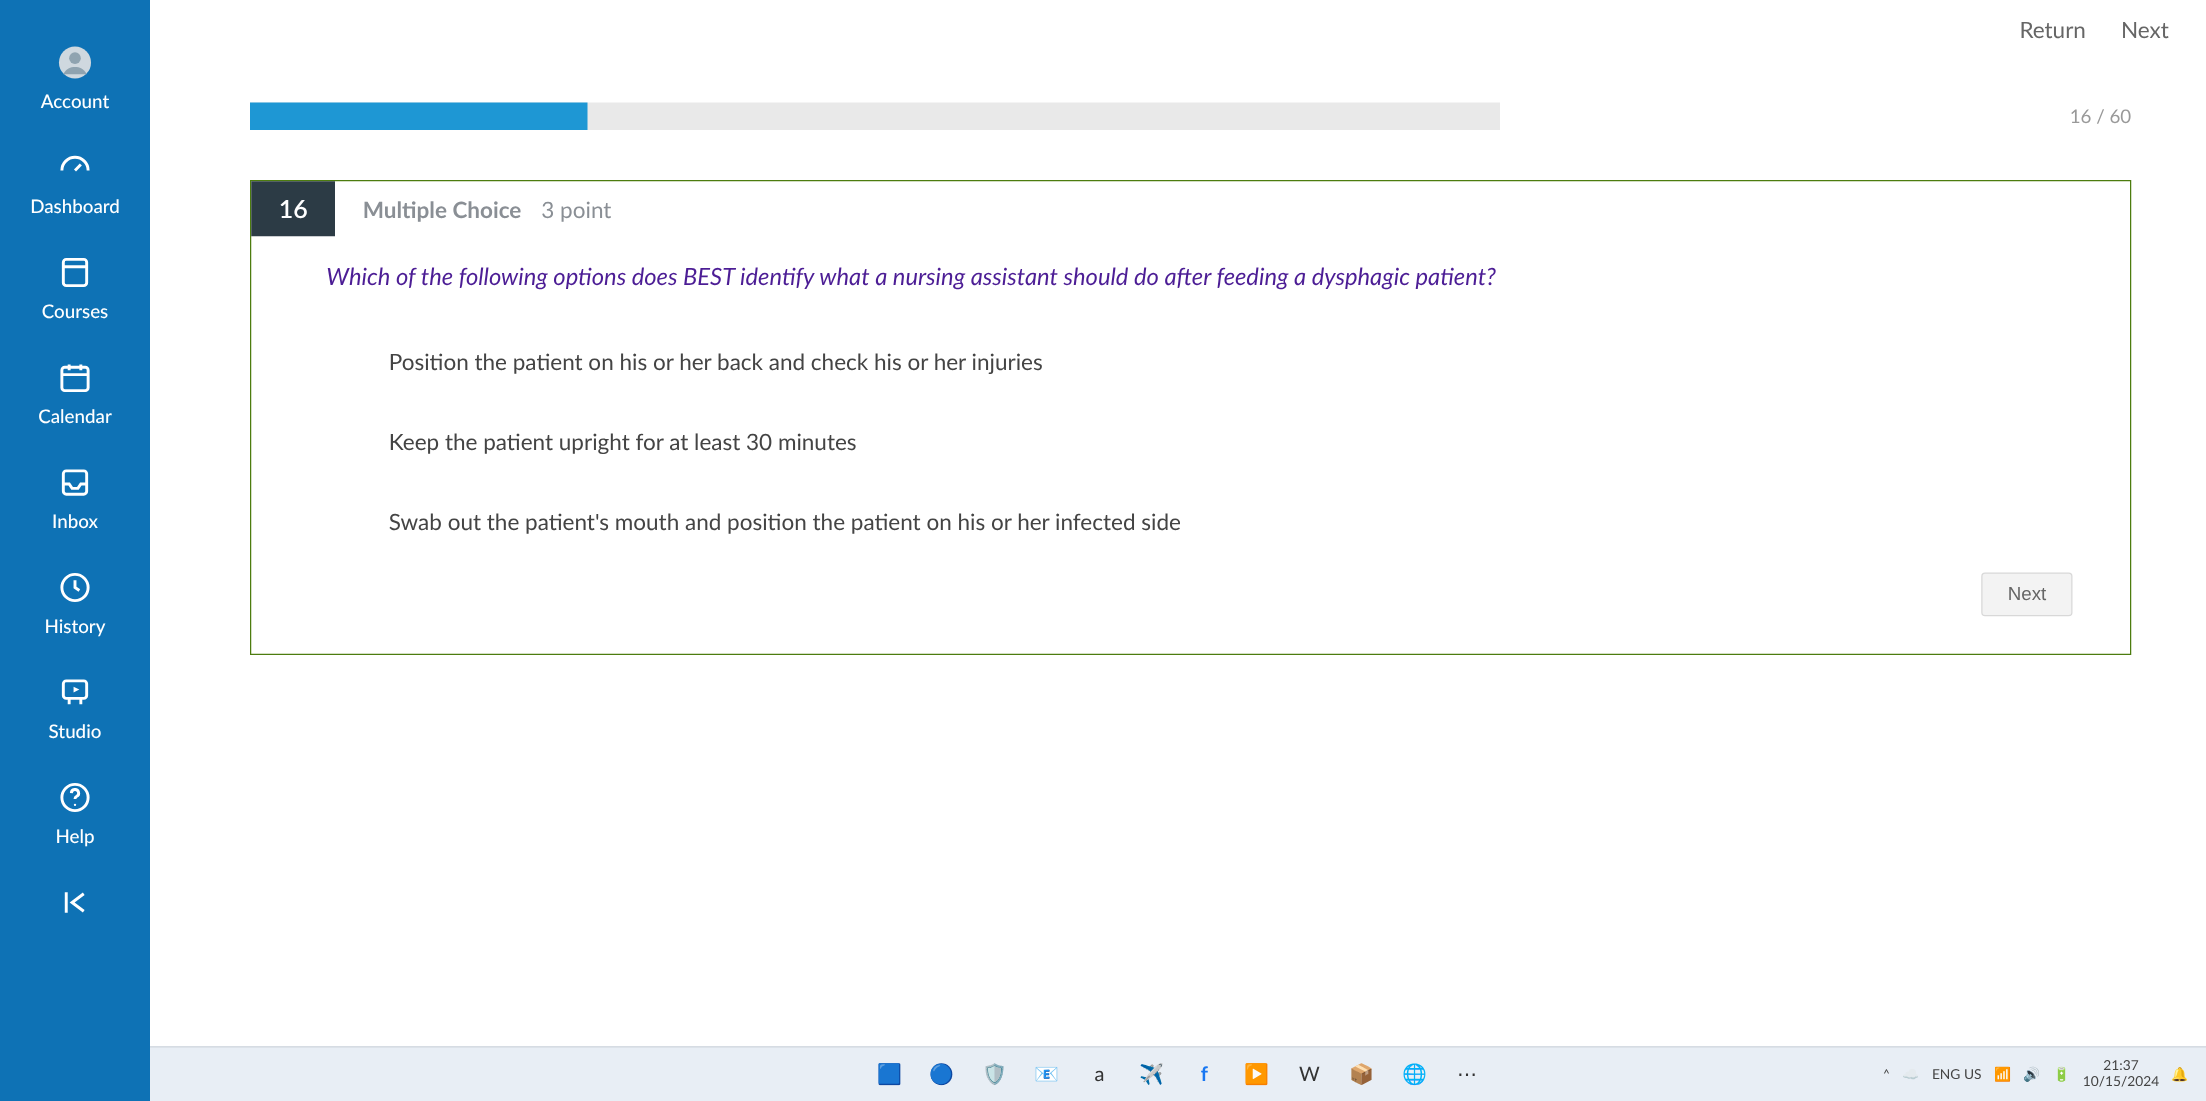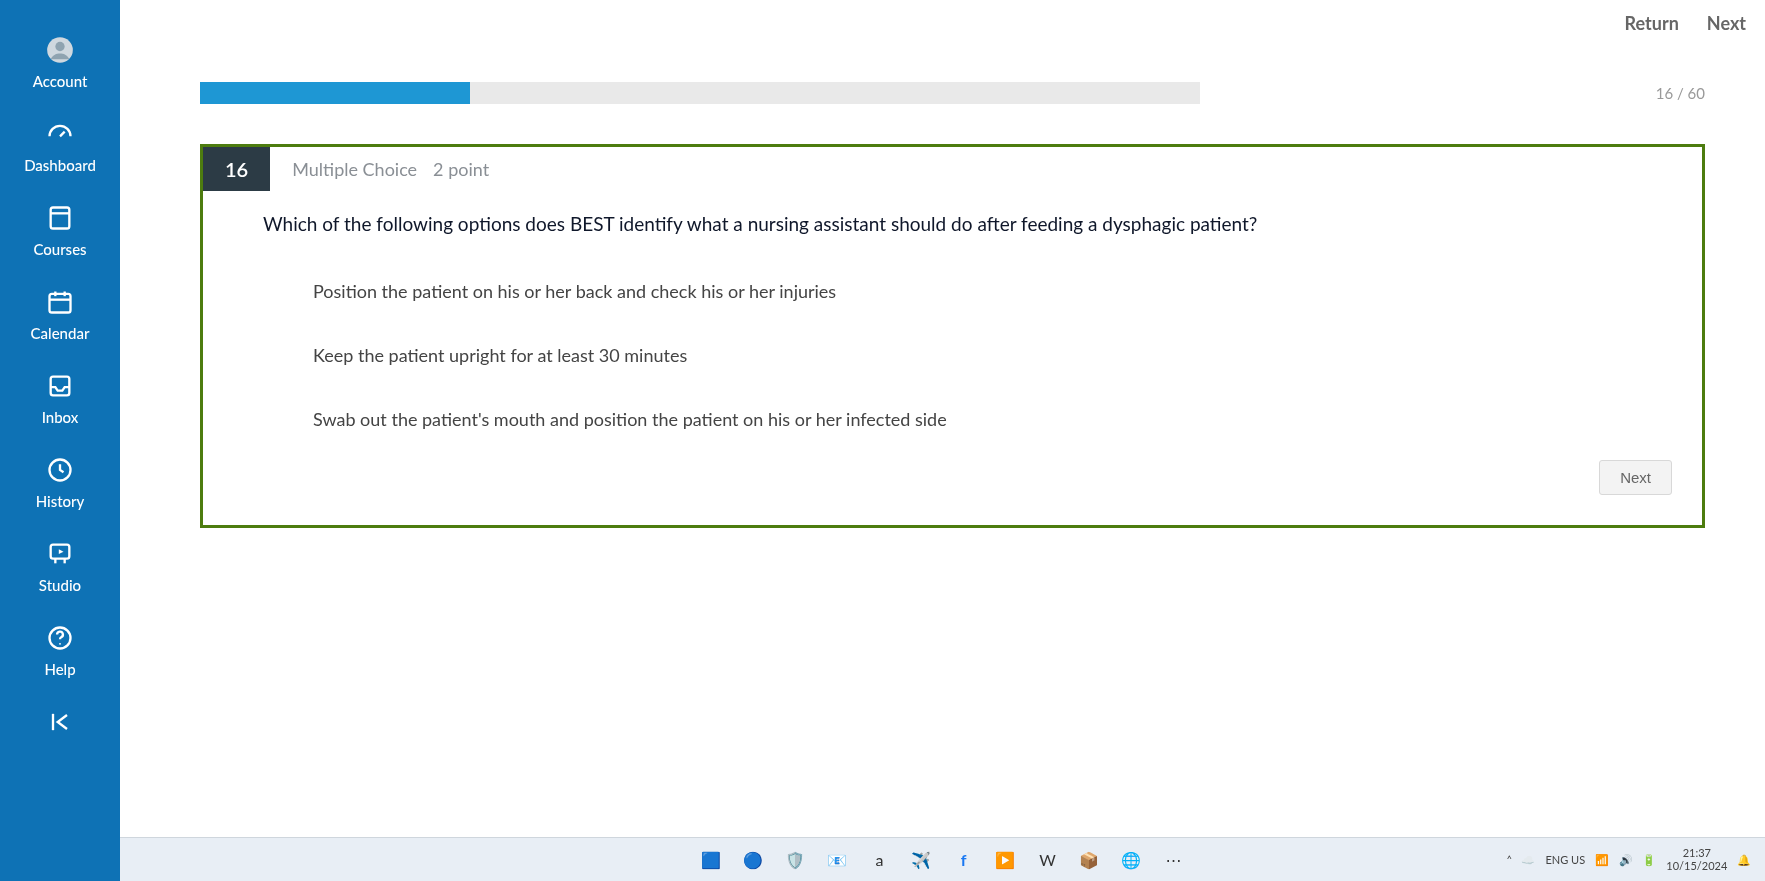--- a/index.html
+++ b/index.html
@@ -58,25 +58,24 @@
     .main {
       flex: 1;
       display: flex;
       flex-direction: column;
       background: #fff;
       overflow: auto;
     }
     .top-links {
       display: flex;
       justify-content: flex-end;
-      padding: 12px 19px 8px 30px;
+      padding: 12px 30px 8px 30px;
       gap: 28px;
       font-size: 18px;
       color: #666;
-      font-weight: bold;
     }
     .top-link {
       cursor: pointer;
     }
     .quiz-container {
       padding: 40px 60px 40px 80px;
     }
     .progress-row {
       display: flex;
       align-items: center;
@@ -95,52 +94,54 @@
       width: 27%;
     }
     .progress-text {
       margin-left: 48px;
       color: #999;
       font-size: 15px;
       white-space: nowrap;
     }
     .question-card {
       background: #fff;
-      border: 3px solid #4d7c0f;
-      padding: 0 0 30px 0;
+      border: 1px solid #4d7c0f;
+      padding: 0 16px 30px 0;
       position: relative;
     }
     .question-header {
       display: flex;
       align-items: center;
       padding: 0 0 14px 0;
     }
     .question-number {
       background: #2c3b45;
       color: #fff;
       font-size: 20px;
       font-weight: 600;
       padding: 10px 22px;
       display: inline-block;
     }
     .question-type {
       margin-left: 22px;
       color: #8a8f95;
       font-size: 18px;
+      font-weight: bold;
     }
     .question-points {
       margin-left: 16px;
       color: #8a8f95;
       font-size: 18px;
     }
     .question-text {
       padding: 6px 40px 18px 60px;
-      color: #0f172a;
+      color: #4c1d95;
       font-size: 19px;
       line-height: 1.4;
+      font-style: italic;
     }
     .options {
       padding-left: 110px;
       display: flex;
       flex-direction: column;
       gap: 14px;
     }
     .option {
       font-size: 18px;
       color: #444;
@@ -305,21 +306,21 @@
       <div class="progress-bar-outer">
         <div class="progress-bar-inner" style="width: 27%;"></div>
       </div>
       <div class="progress-text">16 / 60</div>
     </div>
 
     <div class="question-card">
       <div class="question-header">
         <span class="question-number">16</span>
         <span class="question-type">Multiple Choice</span>
-        <span class="question-points">2 point</span>
+        <span class="question-points">3 point</span>
       </div>
       <div class="question-text">Which of the following options does BEST identify what a nursing assistant should do after feeding a dysphagic patient?</div>
 
       <div class="options">
         <div class="option">Position the patient on his or her back and check his or her injuries</div>
         <div class="option">Keep the patient upright for at least 30 minutes</div>
         <div class="option">Swab out the patient's mouth and position the patient on his or her infected side</div>
       </div>
 
       <div class="card-footer">

